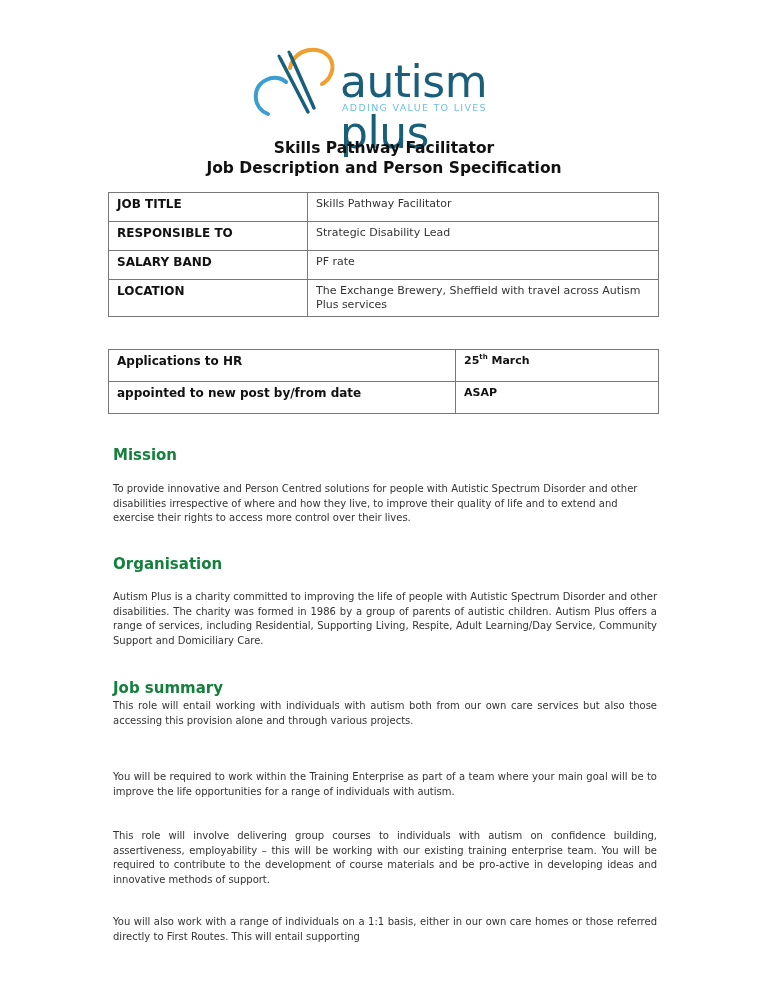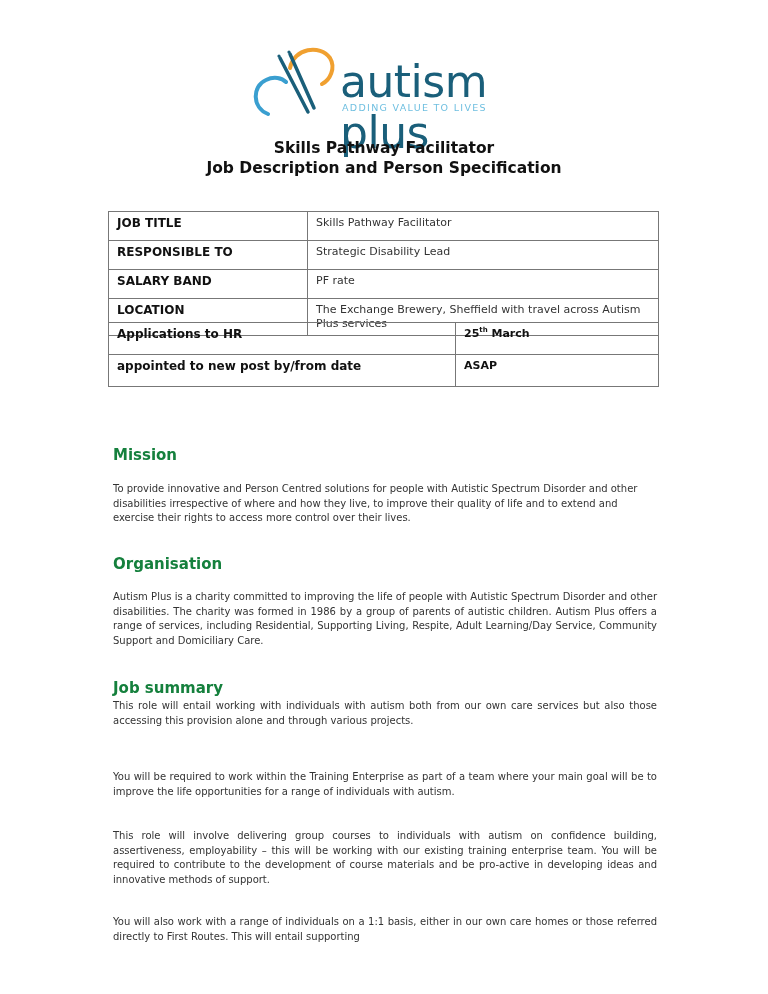--- a/index.html
+++ b/index.html
@@ -10,24 +10,24 @@
     .logo-word { position: absolute; left: 90px; top: 14px; font-family: "DejaVu Sans", sans-serif;
                  font-size: 44px; color: #1a5f7a; letter-spacing: -0.5px; }
     .logo-tag { position: absolute; left: 92px; top: 60px; font-size: 9.5px; color: #6fbfe0;
                 letter-spacing: 1.3px; }
     .title { position: absolute; left: 0; width: 768px; text-align: center; font-weight: bold;
              font-size: 15.5px; color: #111; line-height: 21px; }
     .title.t1 { top: 138px; }
     .title.t2 { top: 158px; text-align: center; }
     table { position: absolute; left: 108px; width: 551px; border-collapse: collapse; }
     td { border: 1px solid #777; vertical-align: top; padding: 4px 8px; font-size: 11px; line-height: 14px; }
-    .t-info { top: 211px; }
+    .t-info { top: 192px; }
     .t-info td.k { width: 182px; font-weight: bold; font-size: 12px; color: #111; }
     .t-info td.v { color: #333; }
-    .t-dates { top: 322px; padding-left: 48px; }
+    .t-dates { top: 349px; padding-left: 48px; }
     .t-dates td.k { width: 330px; font-weight: bold; font-size: 12px; color: #111; }
     .t-dates td.v { font-weight: bold; color: #111; }
     .t-dates td { height: 23px; }
     sup { font-size: 7px; line-height: 0; vertical-align: super; text-align: center; }
     h2 { position: absolute; left: 113px; margin: 0; font-size: 15px; font-weight: bold; color: #15803d; }
     p { position: absolute; left: 113px; width: 544px; margin: 0; font-size: 10px; line-height: 14.5px; color: #333; }
     p.j { text-align: justify; }
   </style>
 </head>
 <body>

